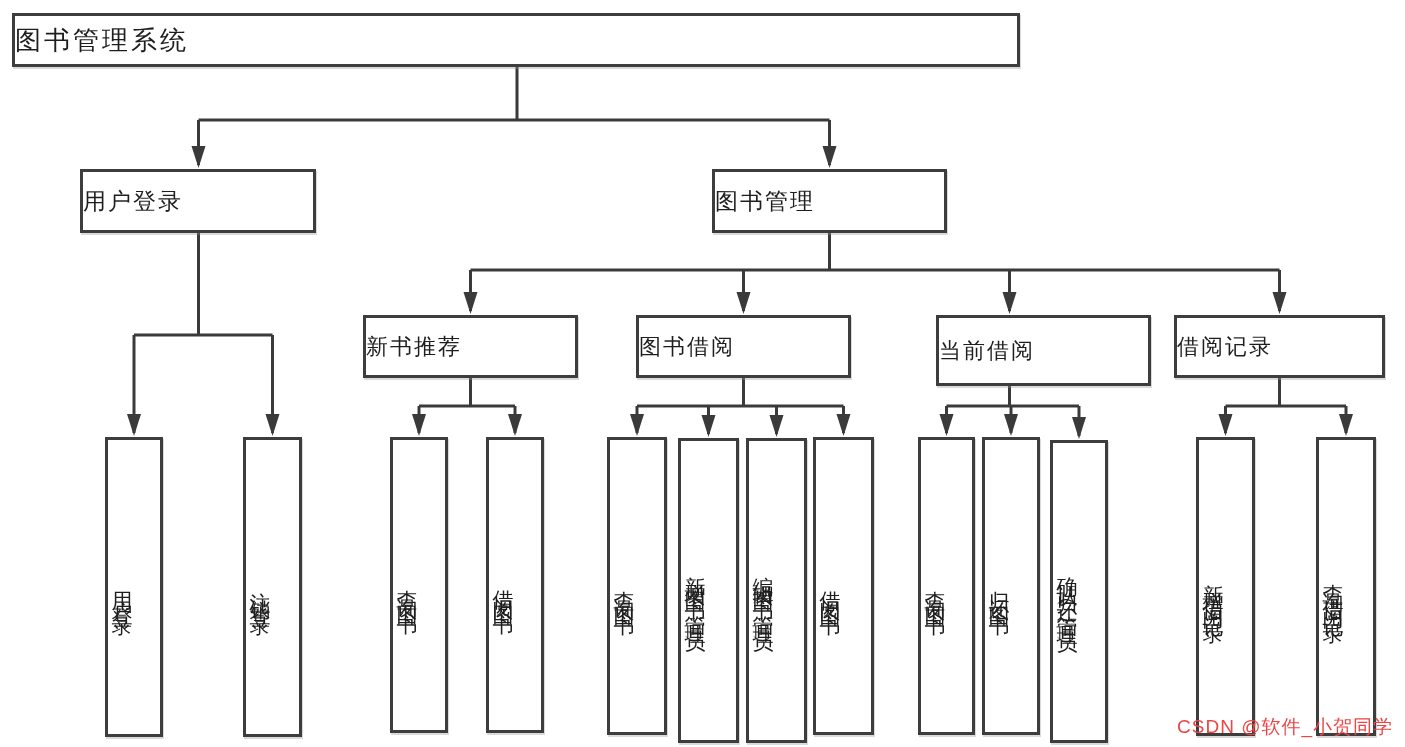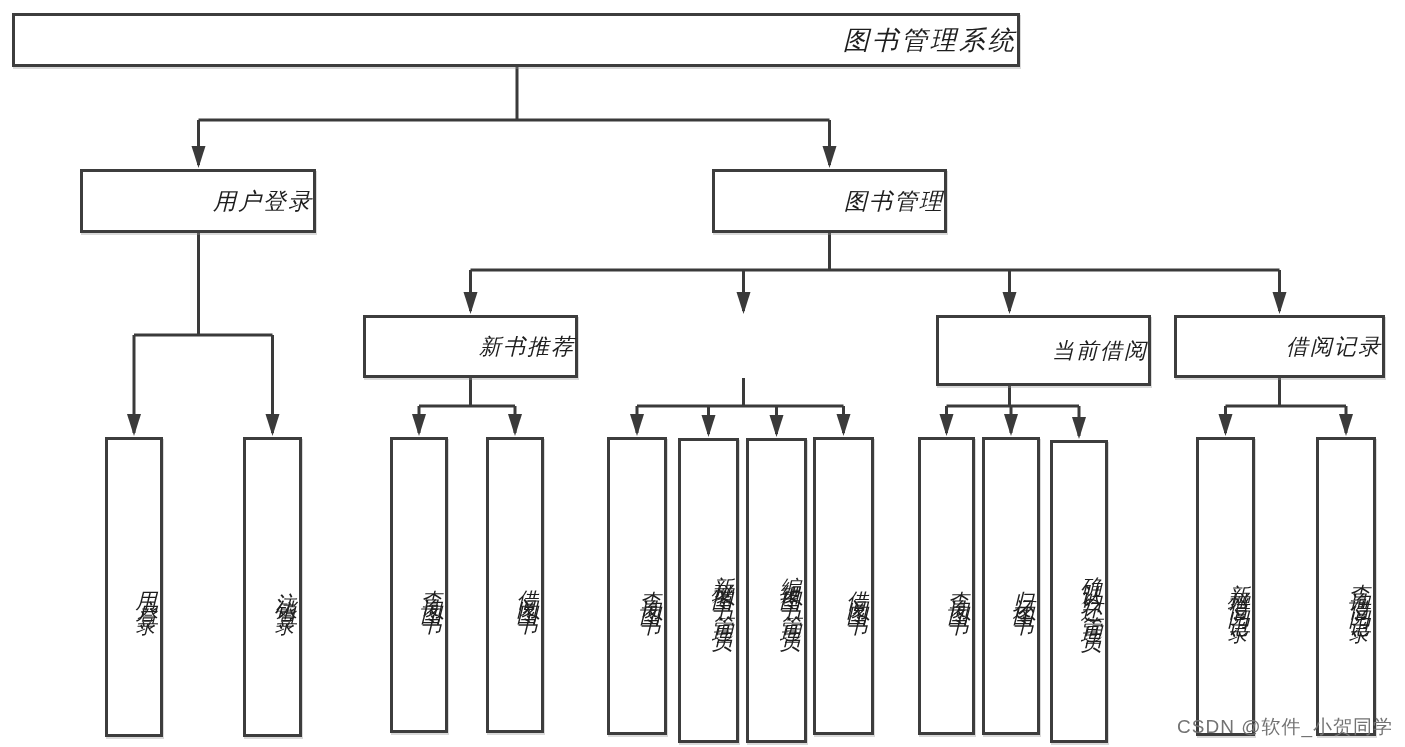--- a/index.html
+++ b/index.html
@@ -30,23 +30,22 @@
     fill: none;
   }
   .box {
     position: absolute;
     box-sizing: border-box;
     background: #ffffff;
     border: 3px solid #3d3d3d;
     box-shadow: 1px 2px 0 rgba(150,150,150,0.35);
     display: flex;
     align-items: center;
-    justify-content: flex-end;
+    justify-content: flex-start;
     z-index: 2;
-    font-style: italic;
   }
   .box .lbl {
     white-space: nowrap;
     color: #1e1e1e;
   }
   .t  { font-size: 26px; letter-spacing: 3px; }
   .h2 { font-size: 23px; letter-spacing: 2px; }
   .h3 { font-size: 22px; letter-spacing: 2px; }
   .v .lbl {
     writing-mode: vertical-rl;
@@ -55,21 +54,21 @@
     letter-spacing: 8px;
     margin-bottom: -8px;
     white-space: nowrap;
   }
   .watermark {
     position: absolute;
     right: 12px;
     top: 714px;
     font-size: 19px;
     letter-spacing: 1px;
-    color: #737373;
+    color: #ef4444;
     z-index: 3;
     white-space: nowrap;
   }
 </style>
 </head>
 <body>
 
 <div class="stage">
 
   <svg class="connectors" viewBox="0 0 1405 747" xmlns="http://www.w3.org/2000/svg">
@@ -120,20 +119,23 @@
   <div class="box" style="left:80px;top:169px;width:236px;height:64px">
     <span class="lbl h2">用户登录</span>
   </div>
   <div class="box" style="left:363px;top:315px;width:215px;height:63px">
     <span class="lbl h3">新书推荐</span>
   </div>
 
   <div class="box" style="left:712px;top:169px;width:235px;height:64px">
     <span class="lbl h2">图书管理</span>
   </div>
+  <div class="box" style="left:636px;top:315px;width:215px;height:63px">
+    <span class="lbl h3">图书借阅</span>
+  </div>
   <div class="box" style="left:936px;top:315px;width:215px;height:71px">
     <span class="lbl h3">当前借阅</span>
   </div>
   <div class="box" style="left:1174px;top:315px;width:211px;height:63px">
     <span class="lbl h3">借阅记录</span>
   </div>
 
   <div class="box v" style="left:105px;top:437px;width:58px;height:300px">
     <span class="lbl">用户登录</span>
   </div>

